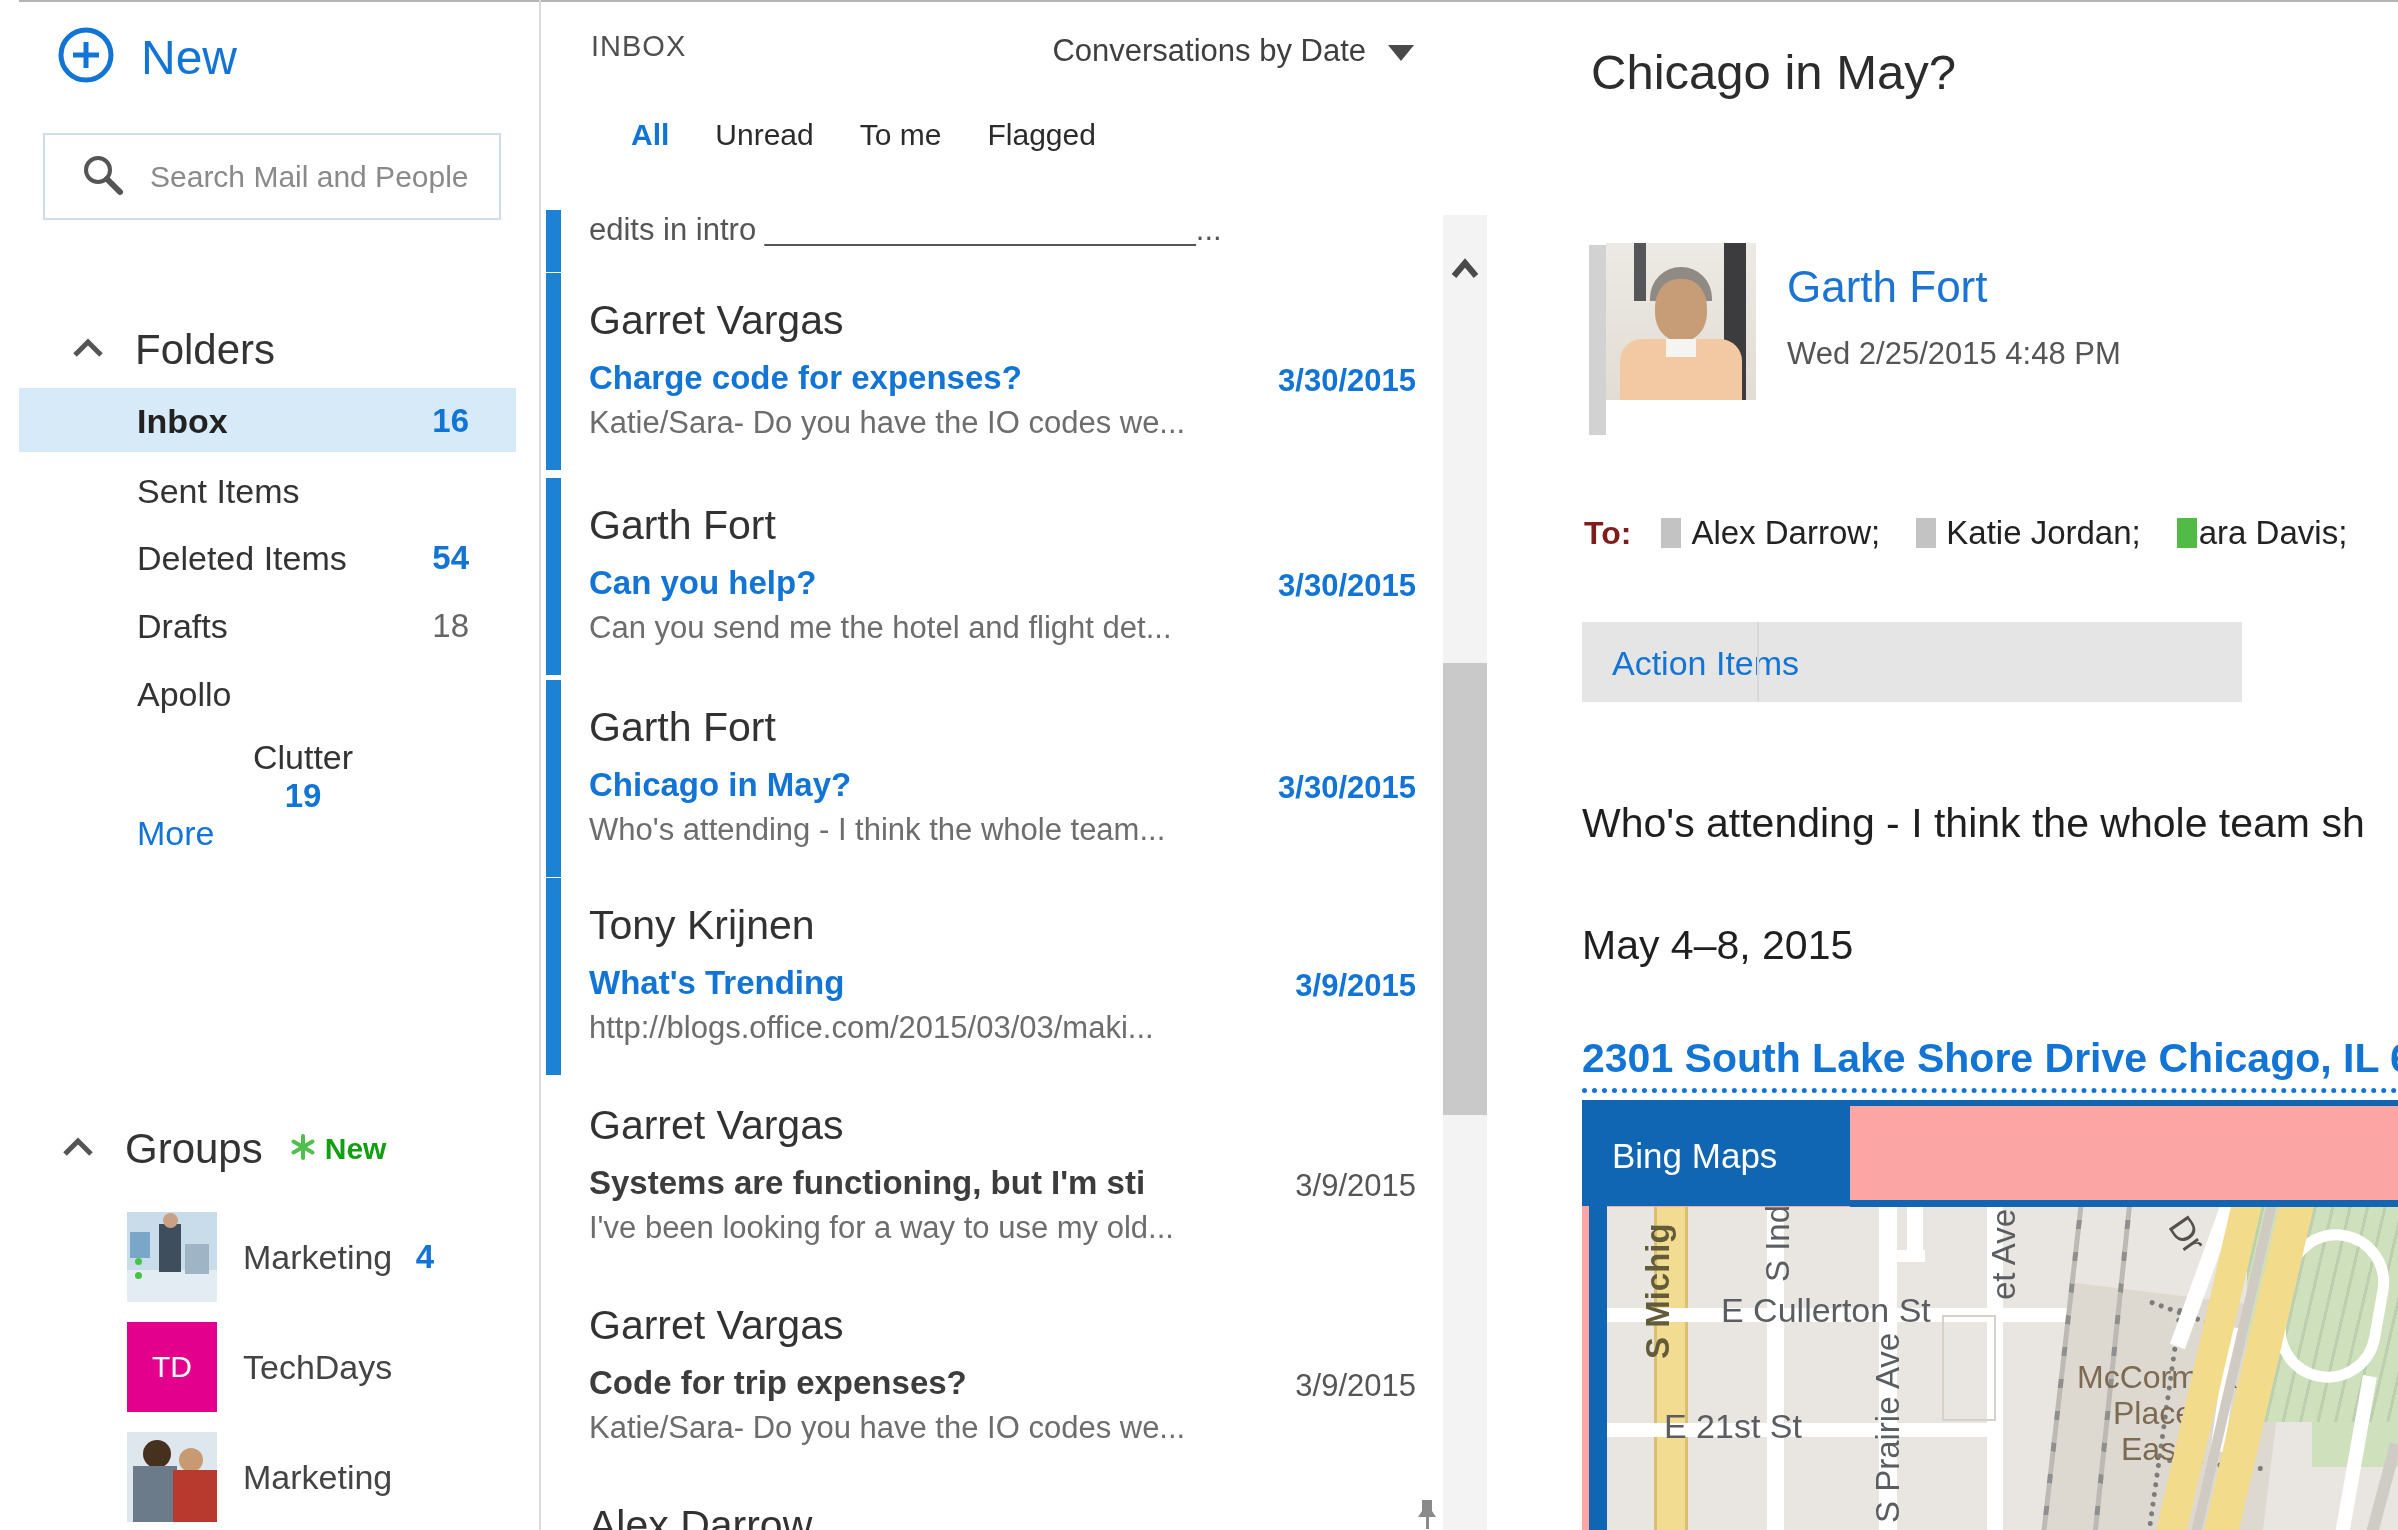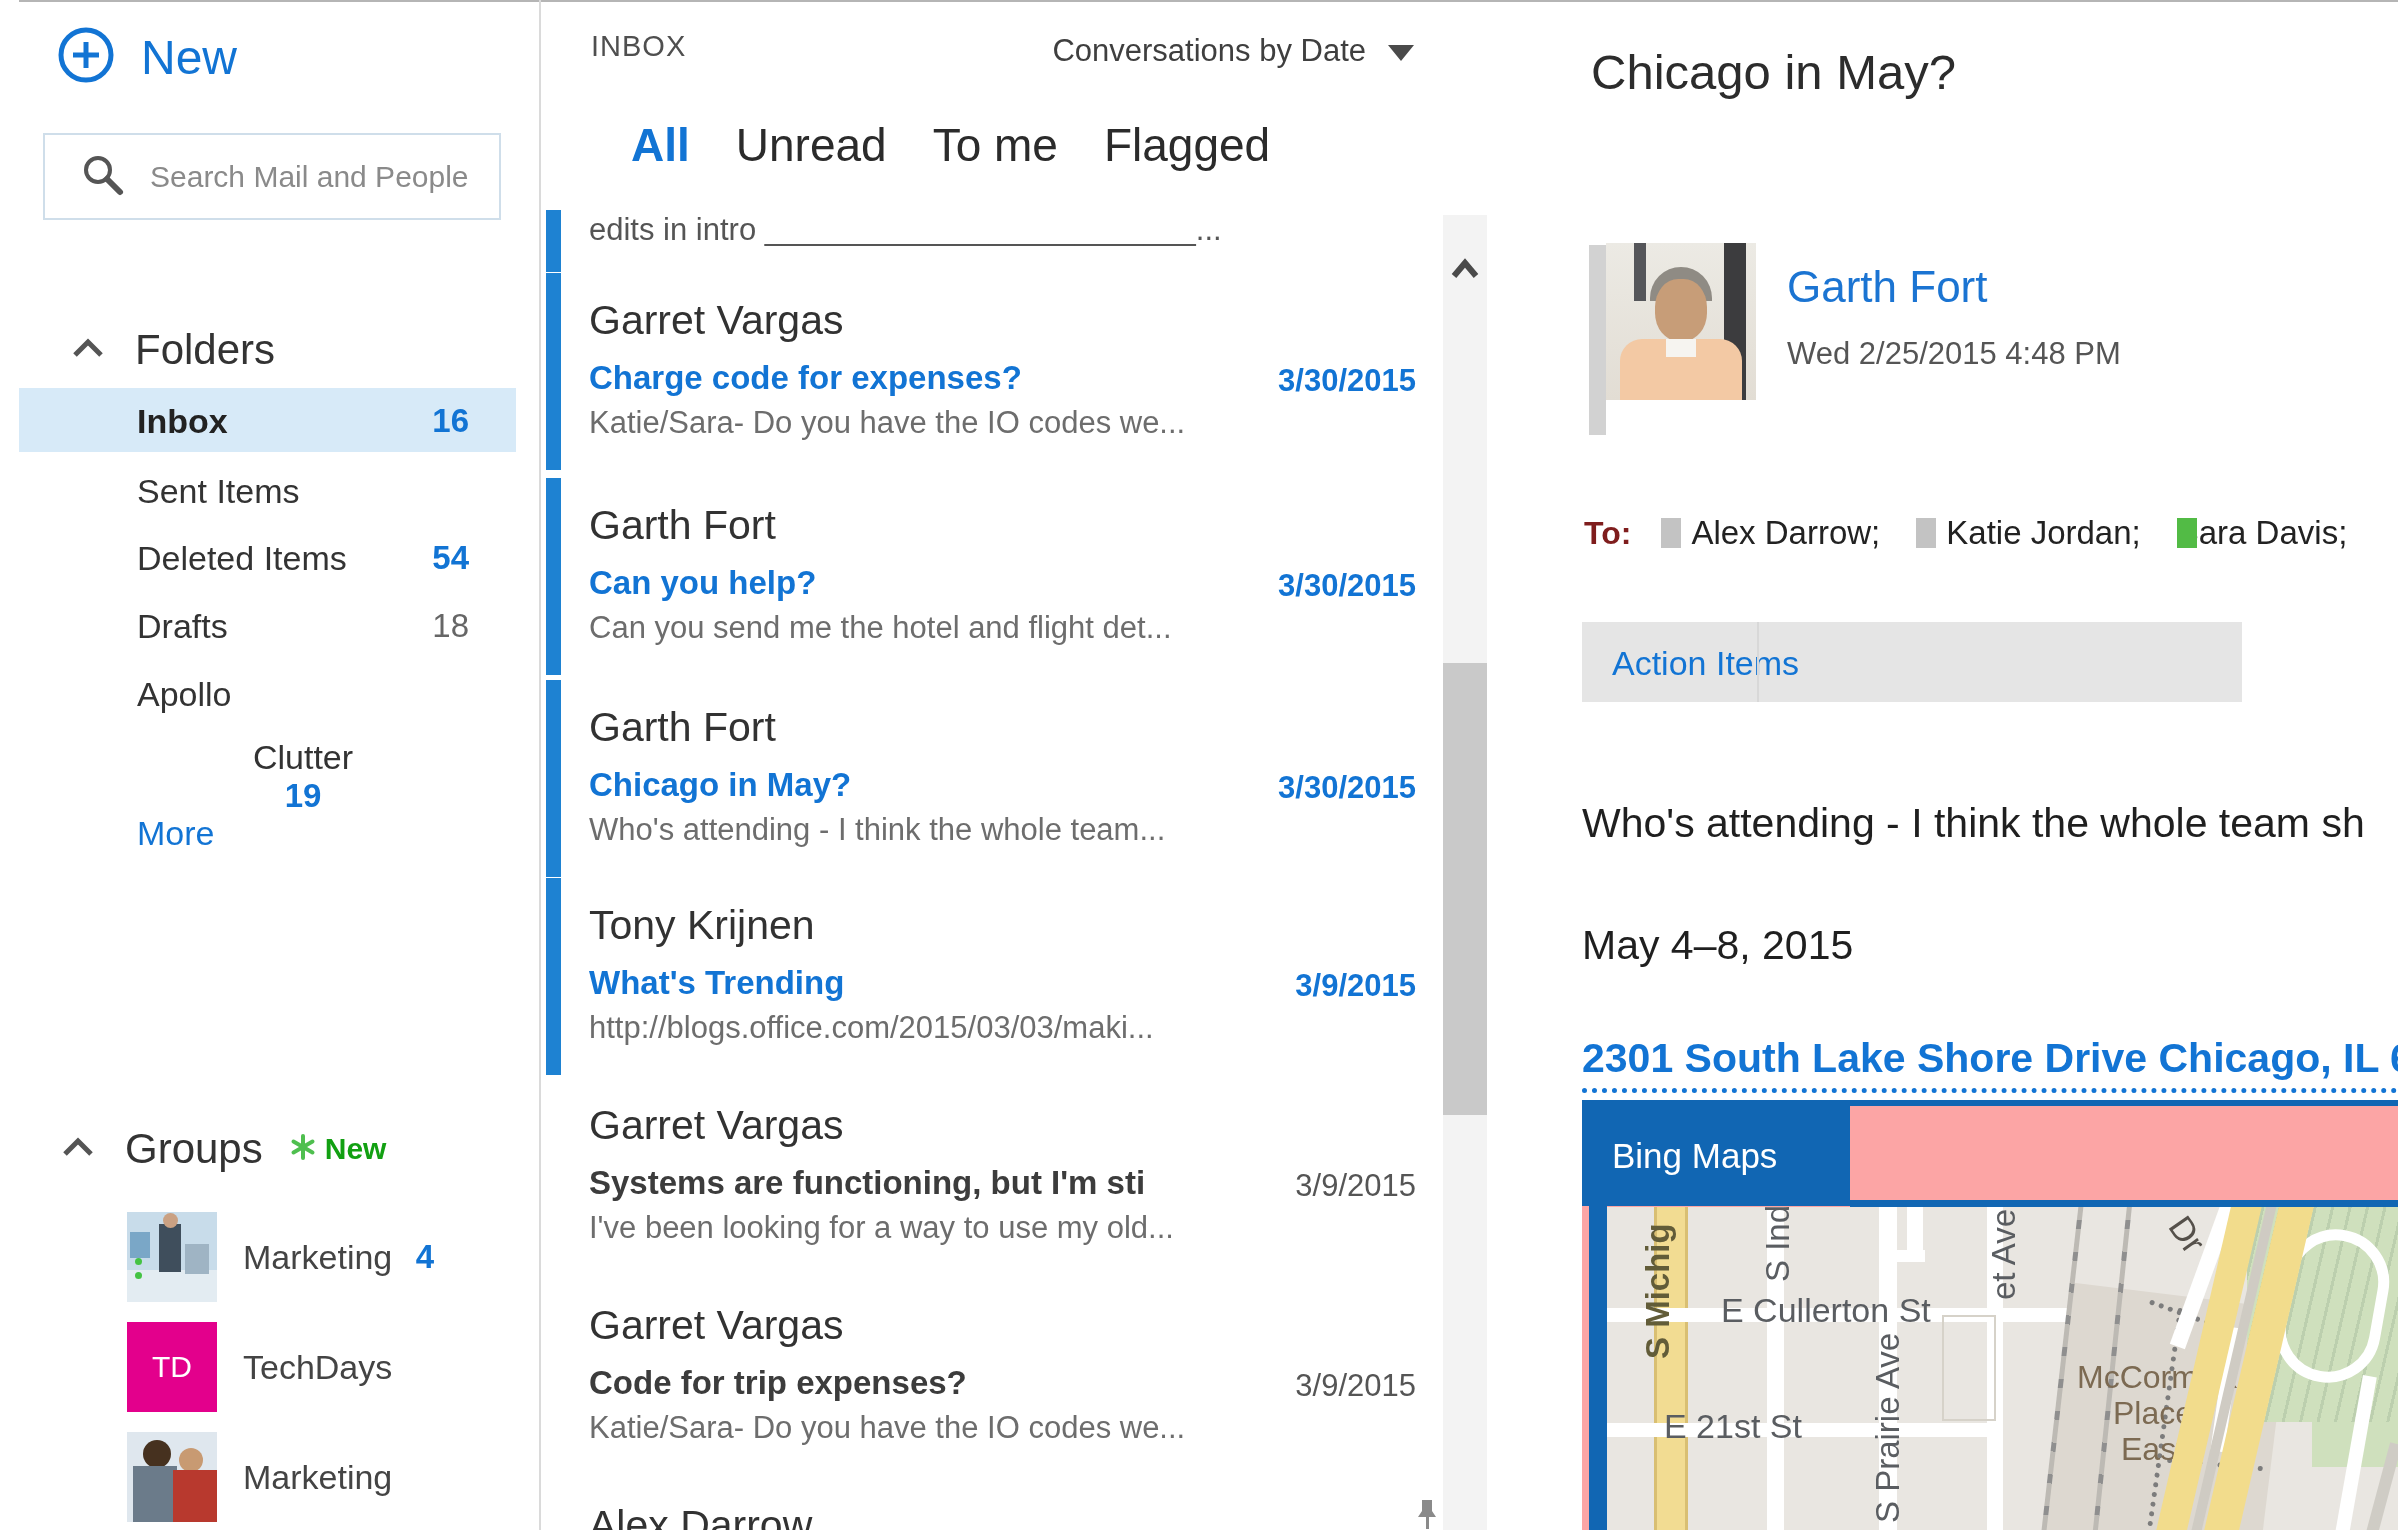--- a/index.html
+++ b/index.html
@@ -56,21 +56,21 @@
 
   
   .vdivider{position:absolute;left:520px;top:0;width:2px;height:1530px;background:#dadada;}
   .list-header{position:absolute;left:572px;top:30px;font-size:29px;color:#4f4f4f;letter-spacing:1px;}
   .sort-ctl{position:absolute;left:1000px;top:33px;width:395px;display:flex;justify-content:flex-end;
             align-items:center;cursor:pointer;}
   .sort-ctl .txt{font-size:31px;color:#3f3f3f;}
   .sort-ctl .tri{width:0;height:0;border-left:13px solid transparent;border-right:13px solid transparent;
                  border-top:16px solid #4a4a4a;margin-left:22px;margin-top:4px;}
   .tabs{position:absolute;left:612px;top:118px;display:flex;}
-  .tab{font-size:46px;color:#2b2b2b;margin-right:46px;cursor:pointer;}
+  .tab{font-size:30px;color:#2b2b2b;margin-right:46px;cursor:pointer;}
   .tab.active{color:var(--accent);font-weight:bold;}
   .elist{position:absolute;left:521px;top:0;width:889px;height:1530px;}
   .eitem{position:absolute;left:0;width:100%;height:197px;cursor:pointer;}
   .eitem .ubar{position:absolute;left:6px;top:0;width:15px;height:100%;background:var(--unread-bar);}
   .eitem .sender{position:absolute;left:49px;top:24px;font-size:41px;color:#323232;white-space:nowrap;}
   .eitem .subject{position:absolute;left:49px;top:86px;font-size:33px;font-weight:600;color:var(--accent);
                   max-width:650px;overflow:hidden;white-space:nowrap;}
   .eitem.read .subject{color:#3c3c3c;}
   .eitem .edate{position:absolute;right:13px;top:90px;font-size:31px;font-weight:600;color:var(--accent);}
   .eitem.read .edate{color:#555;font-weight:normal;}

